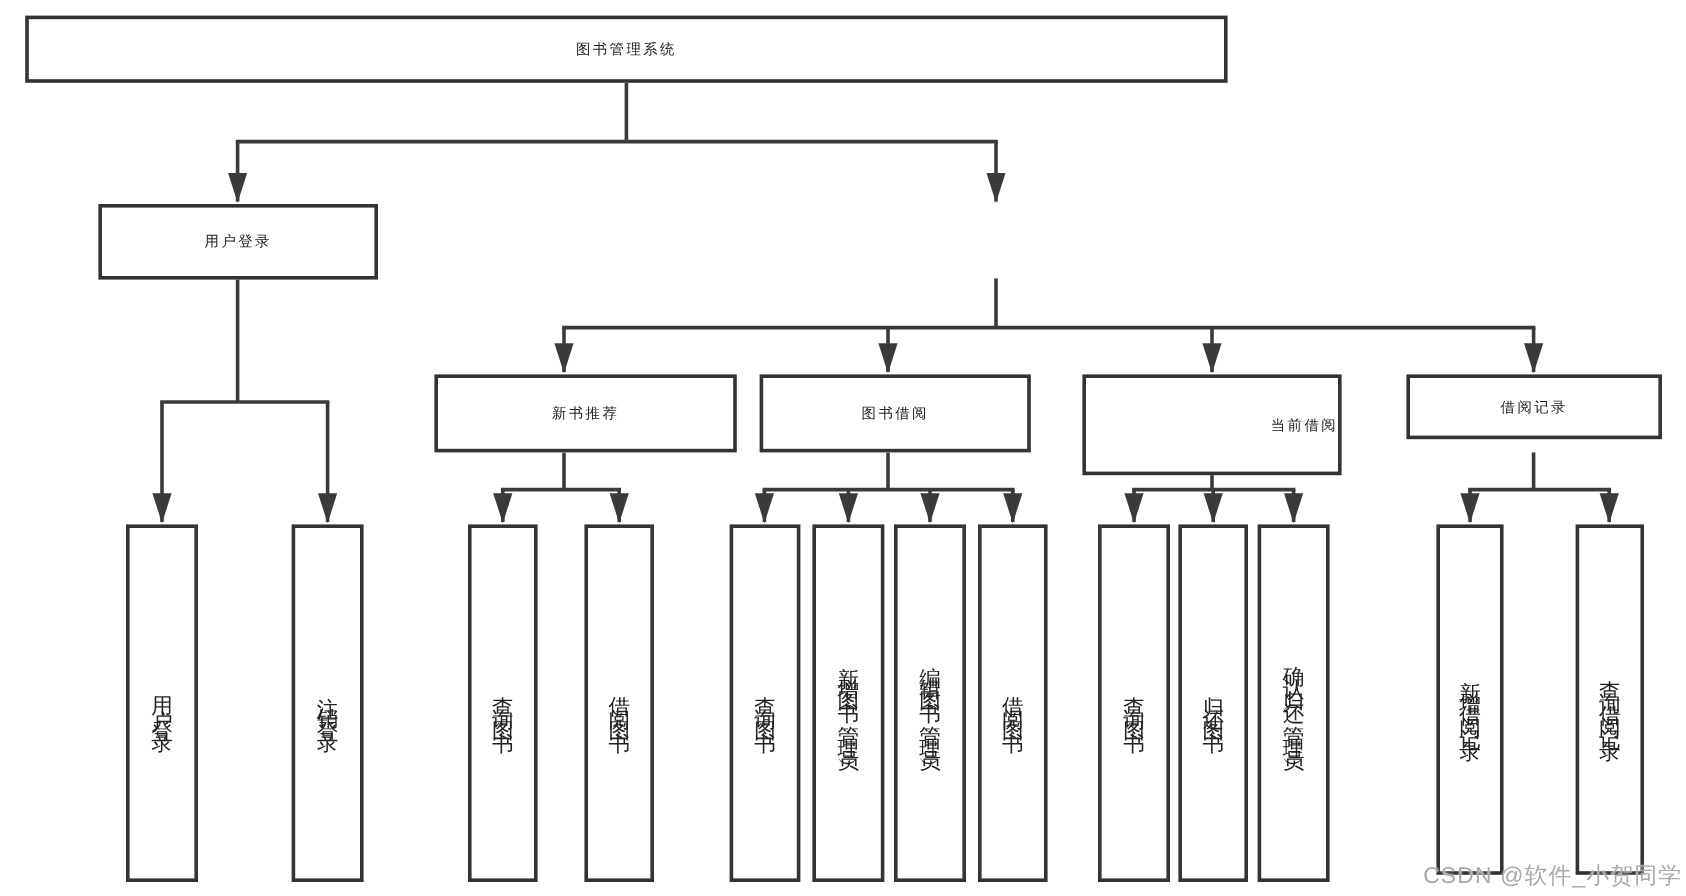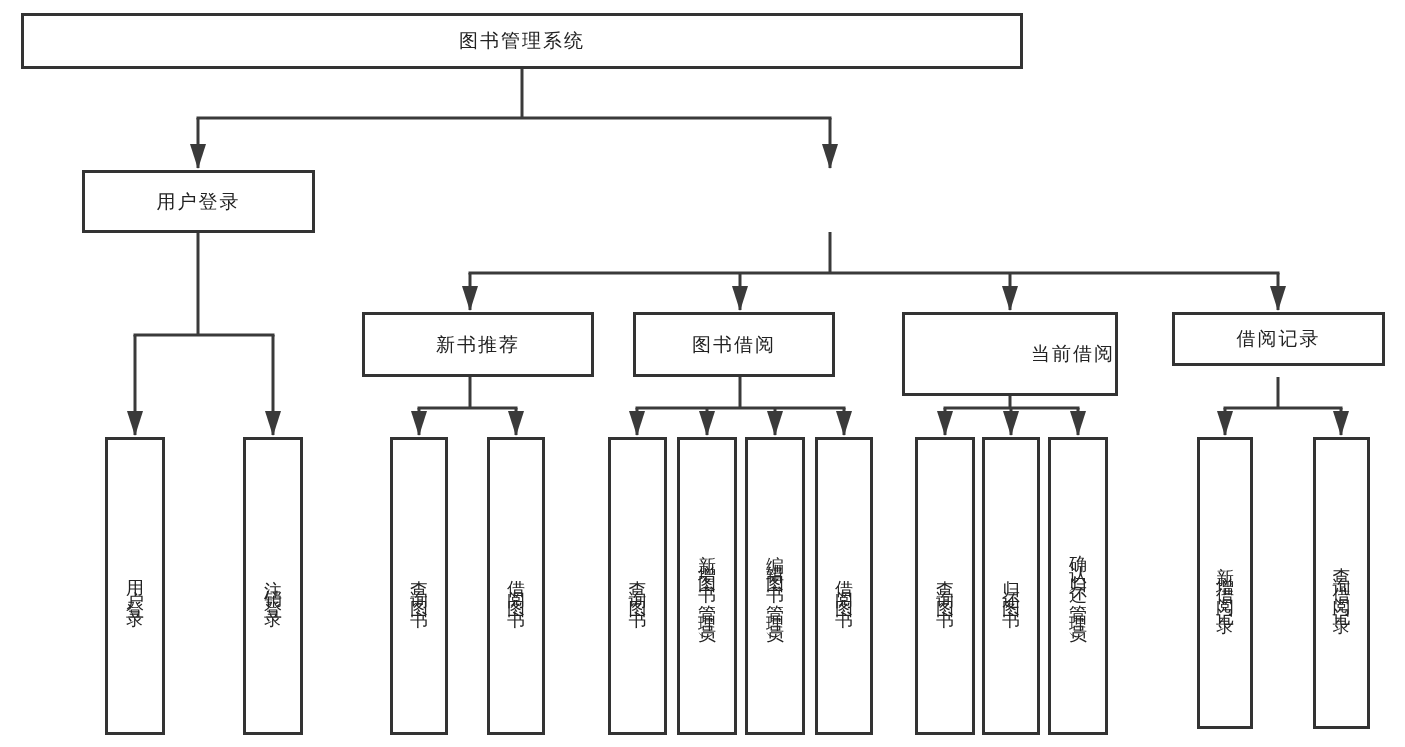--- a/index.html
+++ b/index.html
@@ -20,21 +20,21 @@
   .node {
     position: absolute;
     box-sizing: border-box;
     border: 3px solid #333333;
     background: #ffffff;
     display: flex;
     align-items: center;
     justify-content: center;
     color: #222222;
   }
-  .h-node { font-size: 19px; letter-spacing: 2px; }
+  .h-node { font-size: 12px; letter-spacing: 2px; }
   .v-node .v-label {
     writing-mode: vertical-lr;
     text-orientation: mixed;
     font-size: 18px;
     line-height: 1;
     letter-spacing: 10px;
     white-space: nowrap;
   }
   .watermark {
     position: absolute;
@@ -116,24 +116,24 @@
   </svg>
 
   <div class="node h-node" style="left:21px; top:13px; width:1002px; height:56px;">
     <span>图书管理系统</span>
   </div>
 
   <div class="node h-node" style="left:82px; top:170px; width:233px; height:63px;">
     <span>用户登录</span>
   </div>
 
-  <div class="node h-node" style="left:362px; top:312px; width:232px; height:65px;">
+  <div class="node h-node" style="left:362px; top:312px; width:252px; height:65px;">
     <span>新书推荐</span>
   </div>
-  <div class="node h-node" style="left:633px; top:312px; width:202px; height:65px;">
+  <div class="node h-node" style="left:633px; top:312px; width:226px; height:65px;">
     <span>图书借阅</span>
   </div>
   <div class="node h-node" style="left:902px; top:312px; width:216px; height:84px;justify-content:flex-end;">
     <span>当前借阅</span>
   </div>
   <div class="node h-node" style="left:1172px; top:312px; width:213px; height:54px;">
     <span>借阅记录</span>
   </div>
 
   <div class="node v-node" style="left:105px; top:437px; width:60px; height:298px;">
@@ -173,14 +173,15 @@
     <span class="v-label">确认归还（管理员）</span>
   </div>
 
   <div class="node v-node" style="left:1197px; top:437px; width:56px; height:292px;">
     <span class="v-label">新增借阅记录</span>
   </div>
   <div class="node v-node" style="left:1313px; top:437px; width:57px; height:292px;">
     <span class="v-label">查询借阅记录</span>
   </div>
 
+  <div class="watermark">CSDN @软件_小贺同学</div>
 
 </div>
 
 </body></html>

